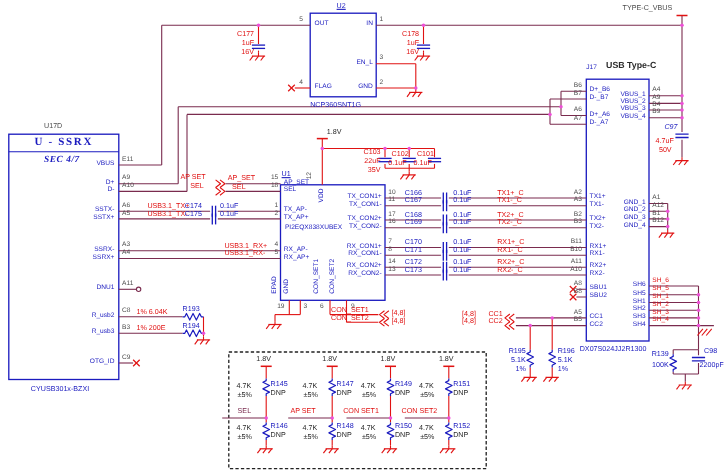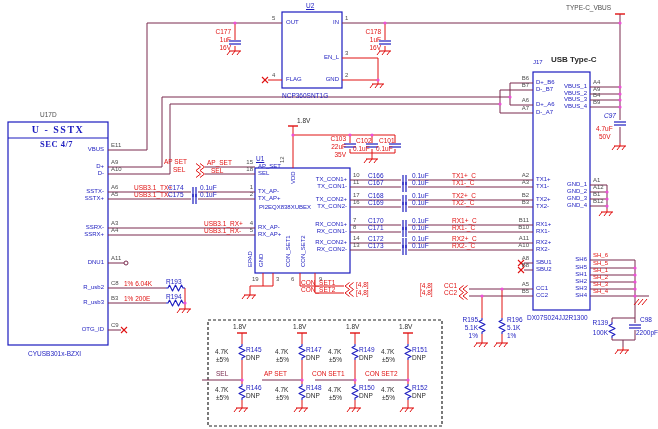--- a/index.html
+++ b/index.html
@@ -8,21 +8,21 @@
   #sch{position:absolute;left:0;top:0;}
   .t{position:absolute;font-size:6.5px;line-height:7px;white-space:nowrap;color:#333;}
   .s6{font-size:6px;line-height:6px;}
   .blue{color:#1b1bbf}.red{color:#e01212}.gray{color:#4d4d4d}
   .maroon{color:#7a2b4e}.dark{color:#2b2b2b}
   .u{text-decoration:underline}
   .it{font-style:italic}
   .b{font-weight:bold}
   .serif{font-family:"Liberation Serif",serif;}
   .title{font-size:10px;letter-spacing:1.5px;}
-  .subtitle{font-size:8.5px;letter-spacing:.5px;}
+  .subtitle{font-size:8.5px;letter-spacing:.5px;font-style:italic;}
   .hdr{font-size:8px;font-weight:bold;}
   .vt{transform:rotate(-90deg);transform-origin:0 100%;}
 </style>
 </head>
 <body>
 
 <div id="stage">
   <svg id="sch" width="658" height="429">
       <rect x="8" y="122" width="100" height="223" stroke="#1b1bbf" stroke-width="1.2" fill="none"></rect>
       <line x1="8" y1="138" x2="108" y2="138" stroke="#1b1bbf" stroke-width="u17d-title-rule"></line>
@@ -322,21 +322,21 @@
       <line x1="408" y1="400" x2="408" y2="405" stroke="#e01212" stroke-width="1"></line>
       <line x1="408" y1="405" x2="408" y2="408" stroke="#e01212" stroke-width="1"></line>
       <line x1="402" y1="408" x2="414" y2="408" stroke="#e01212" stroke-width="1.1"></line>
       <line x1="403" y1="408" x2="400" y2="412" stroke="#e01212" stroke-width="1"></line>
       <line x1="408" y1="408" x2="405" y2="412" stroke="#e01212" stroke-width="1"></line>
       <line x1="413" y1="408" x2="410" y2="412" stroke="#e01212" stroke-width="1"></line>
       <line x1="368" y1="380" x2="408" y2="380" stroke="#7a2b4e" stroke-width="1"></line>
       <circle cx="408" cy="380" r="1.6" fill="#ee50d8"></circle>
     </svg>
 <div class="t gray" style="left: 40px; top: 111px;">U17D</div>
-    <div class="t blue serif b title" style="left: 8px; top: 126px; width: 100px; text-align: center;">U - SSTX</div>
+    <div class="t blue serif b title" style="left: 8px; top: 126px; width: 100px; text-align: center;">U - SSRX</div>
     <div class="t blue serif b subtitle" style="left: 40px; top: 141px;">SEC 4/7</div>
     <div class="t blue" style="left: 28px; top: 350px;">CYUSB301x-BZXI</div>
     <div class="t blue s6" style="left: 54px; top: 146px; width: 50px; text-align: right;">VBUS</div>
     <div class="t gray s6" style="left: 111px; top: 142px;">E11</div>
     <div class="t blue s6" style="left: 54px; top: 163px; width: 50px; text-align: right;">D+</div>
     <div class="t gray s6" style="left: 111px; top: 159px;">A9</div>
     <div class="t blue s6" style="left: 54px; top: 170px; width: 50px; text-align: right;">D-</div>
     <div class="t gray s6" style="left: 111px; top: 166px;">A10</div>
     <div class="t blue s6" style="left: 54px; top: 188px; width: 50px; text-align: right;">SSTX-</div>
     <div class="t gray s6" style="left: 111px; top: 184px;">A6</div>

